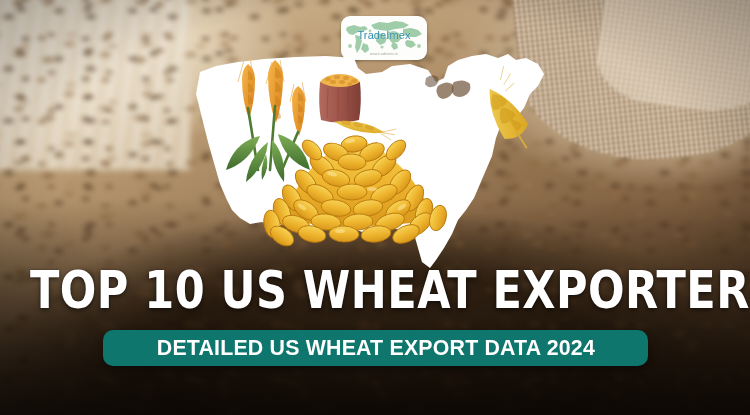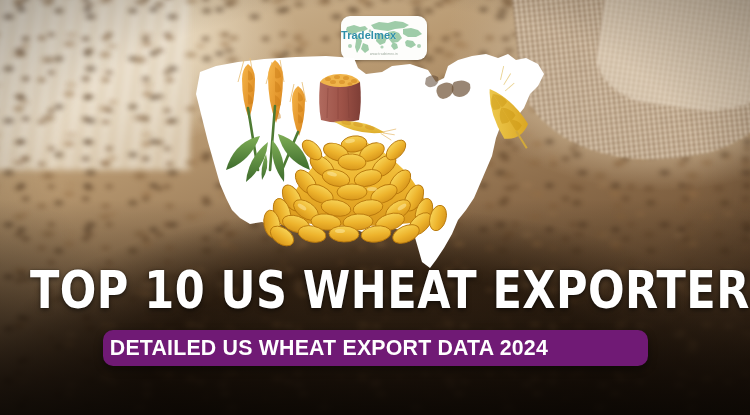--- a/index.html
+++ b/index.html
@@ -81,22 +81,22 @@
 
   
   .logo{
     position:absolute;left:341px;top:16px;width:86px;height:44px;
     background:#fdfdfb;border-radius:9px;
     box-shadow:0 1px 3px rgba(0,0,0,.28);
     overflow:hidden;
   }
   .logo svg{position:absolute;inset:0;}
   .logo-word{
-    position:absolute;left:0;right:0;top:13px;text-align:left;
-    font-size:11px;font-weight:bold;letter-spacing:.1px;
+    position:absolute;left:0;right:0;top:13px;text-align:center;
+    font-size:11px;font-weight:normal;letter-spacing:.1px;
     color:#2f8fa8;
     text-shadow:0 0 1px rgba(255,255,255,.9);
   }
   .logo-tag{
     position:absolute;left:0;right:0;bottom:4px;text-align:center;
     font-size:3.2px;letter-spacing:.2px;color:#9aa89a;
   }
 
   
   .map-wrap{position:absolute;left:186px;top:52px;width:380px;height:218px;}
@@ -113,23 +113,23 @@
     letter-spacing:.5px;
     color:#ffffff;
     transform:scaleX(.92);
     text-shadow:0 2px 6px rgba(0,0,0,.55), 0 0 2px rgba(0,0,0,.35);
     white-space:nowrap;
   }
 
   
   .subtitle-bar{
     position:absolute;left:103px;top:330px;width:545px;height:36px;
-    background:#701a75;
+    background:#0f766e;
     border-radius:10px;
-    display:flex;align-items:center;
+    display:flex;align-items:center;justify-content:center;
     box-shadow:0 3px 8px rgba(0,0,0,.40);
   }
   .subtitle-text{
     font-size:22px;font-weight:bold;color:#ffffff;
     letter-spacing:.2px;white-space:nowrap;
     transform:scaleX(.97);
   }
 </style>
 </head>
 <body>

